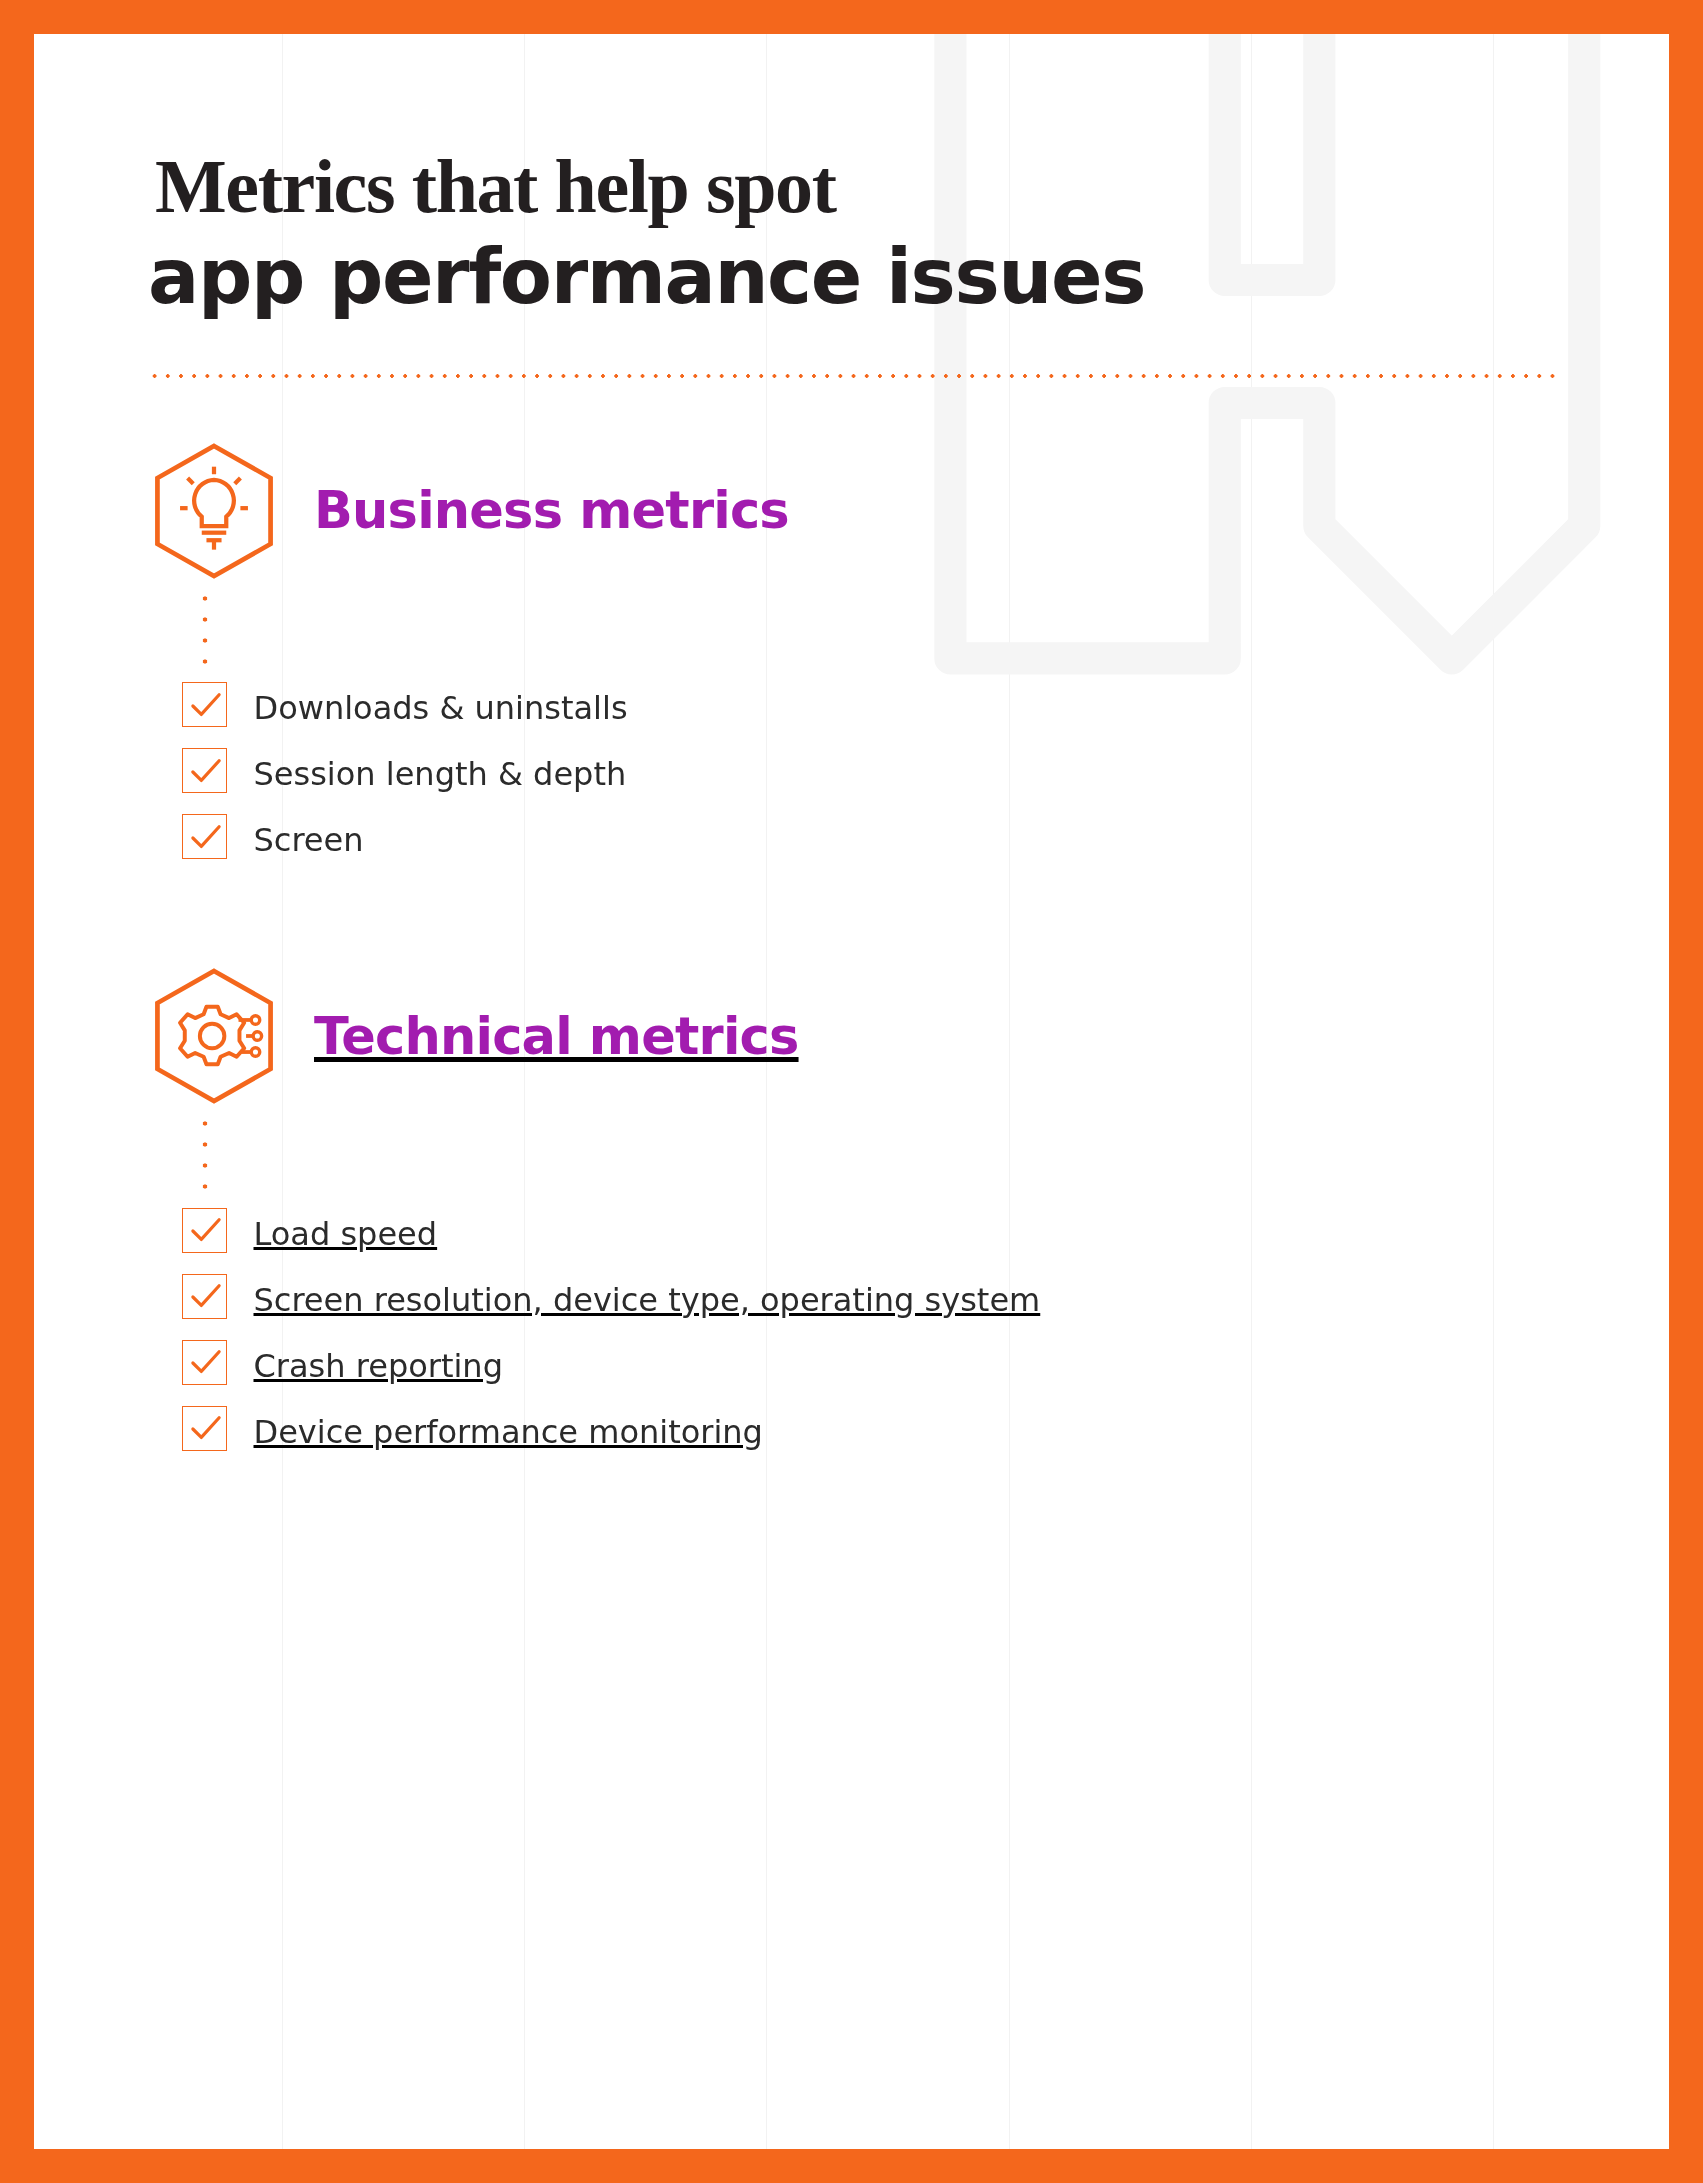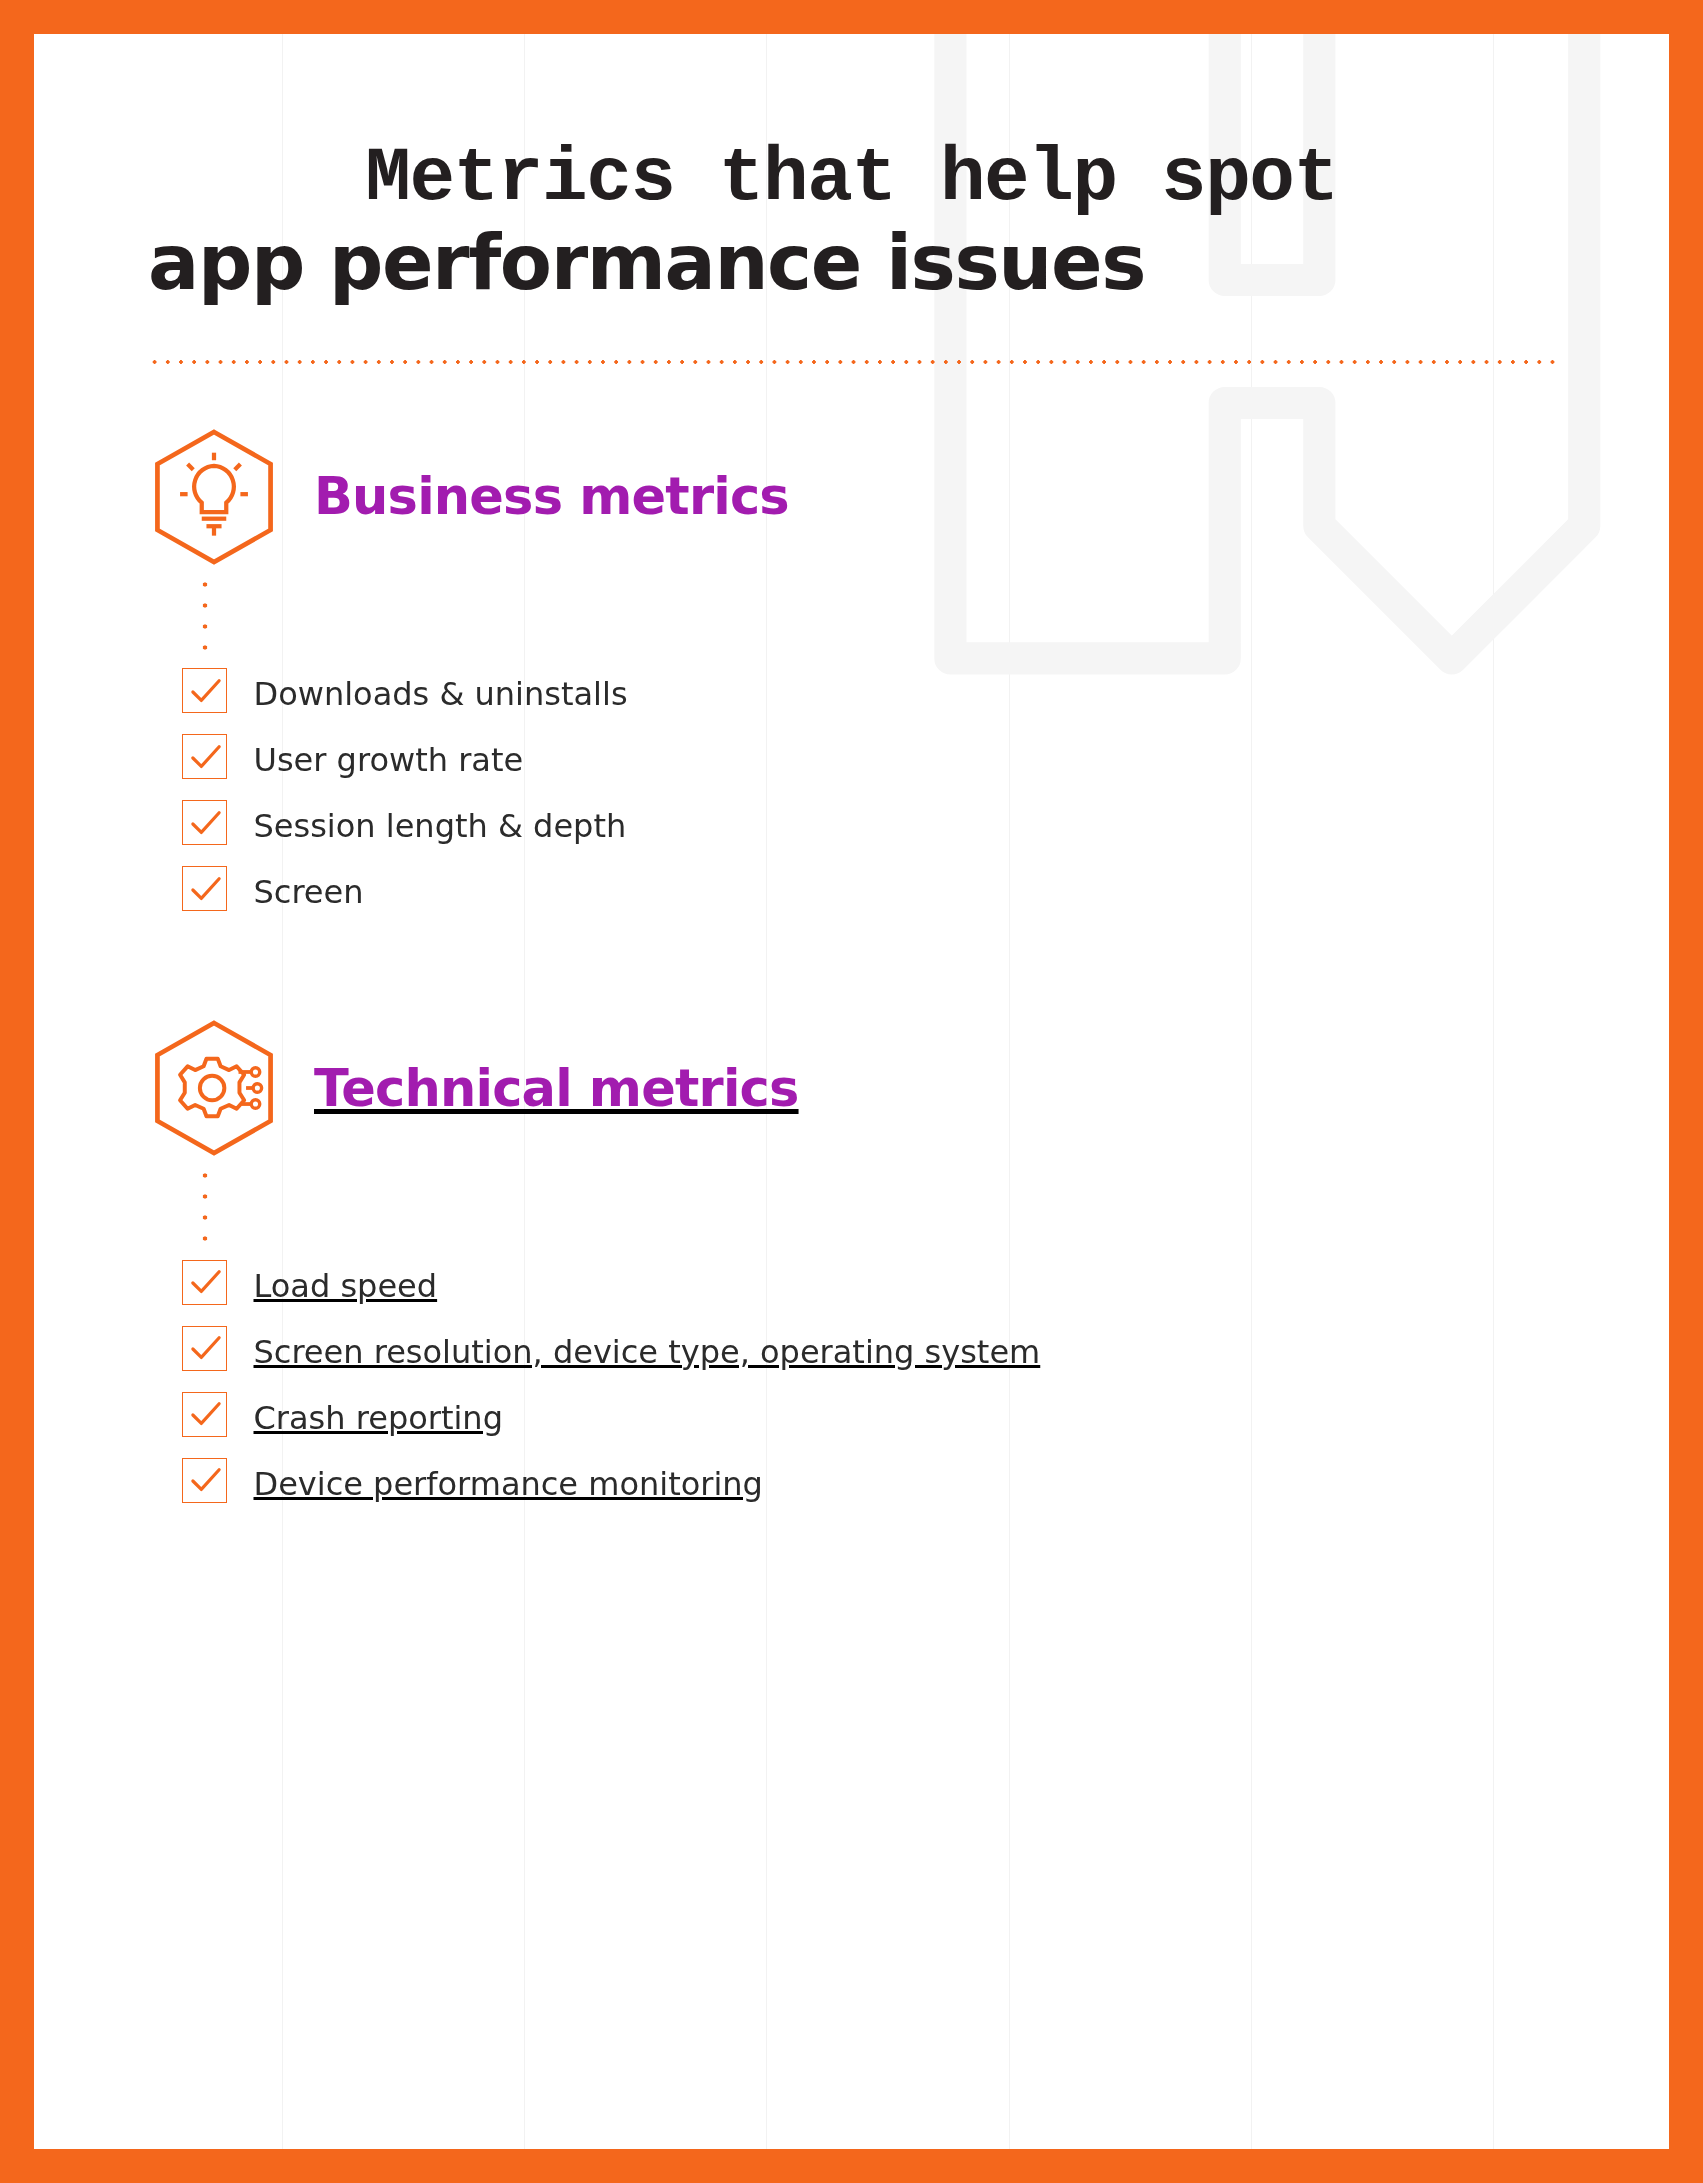--- a/index.html
+++ b/index.html
@@ -53,28 +53,27 @@
   .content {
     position: relative;
     z-index: 2;
     padding: 104px 114px 0 114px;
   }
 
   .title-block {
     margin-bottom: 0;
   }
   .title-line1 {
-    font-family: Liberation Mono, monospace;
+    font-family: Liberation Serif, serif;
     font-weight: bold;
     font-size: 76px;
     line-height: 1.08;
     letter-spacing: -1.4px;
     color: #231f20;
-    margin: 0;
-    text-align: center;
+    margin: 7px;
   }
   .title-line2 {
     font-family: "DejaVu Sans", "Liberation Sans", sans-serif;
     font-weight: 700;
     font-size: 76px;
     line-height: 1.12;
     letter-spacing: -1.4px;
     color: #231f20;
     margin: 0;
   }
@@ -211,28 +210,20 @@
               </svg>
           </span>
           <span class="check-label">Downloads &amp; uninstalls</span>
         </li>
         <li class="check-item">
           <span class="checkbox">
             <svg width="32" height="30" viewBox="0 0 34 32" xmlns="http://www.w3.org/2000/svg">
                 <path d="M3 16 L12 25 L31 4" fill="none" stroke="#F4671C" stroke-width="3.4" stroke-linecap="round" stroke-linejoin="round"></path>
               </svg>
           </span>
-          <span class="check-label">User growth rate</span>
-        </li>
-        <li class="check-item">
-          <span class="checkbox">
-            <svg width="32" height="30" viewBox="0 0 34 32" xmlns="http://www.w3.org/2000/svg">
-                <path d="M3 16 L12 25 L31 4" fill="none" stroke="#F4671C" stroke-width="3.4" stroke-linecap="round" stroke-linejoin="round"></path>
-              </svg>
-          </span>
           <span class="check-label">Session length &amp; depth</span>
         </li>
         <li class="check-item">
           <span class="checkbox">
             <svg width="32" height="30" viewBox="0 0 34 32" xmlns="http://www.w3.org/2000/svg">
                 <path d="M3 16 L12 25 L31 4" fill="none" stroke="#F4671C" stroke-width="3.4" stroke-linecap="round" stroke-linejoin="round"></path>
               </svg>
           </span>
           <span class="check-label">Screen</span>
         </li>

